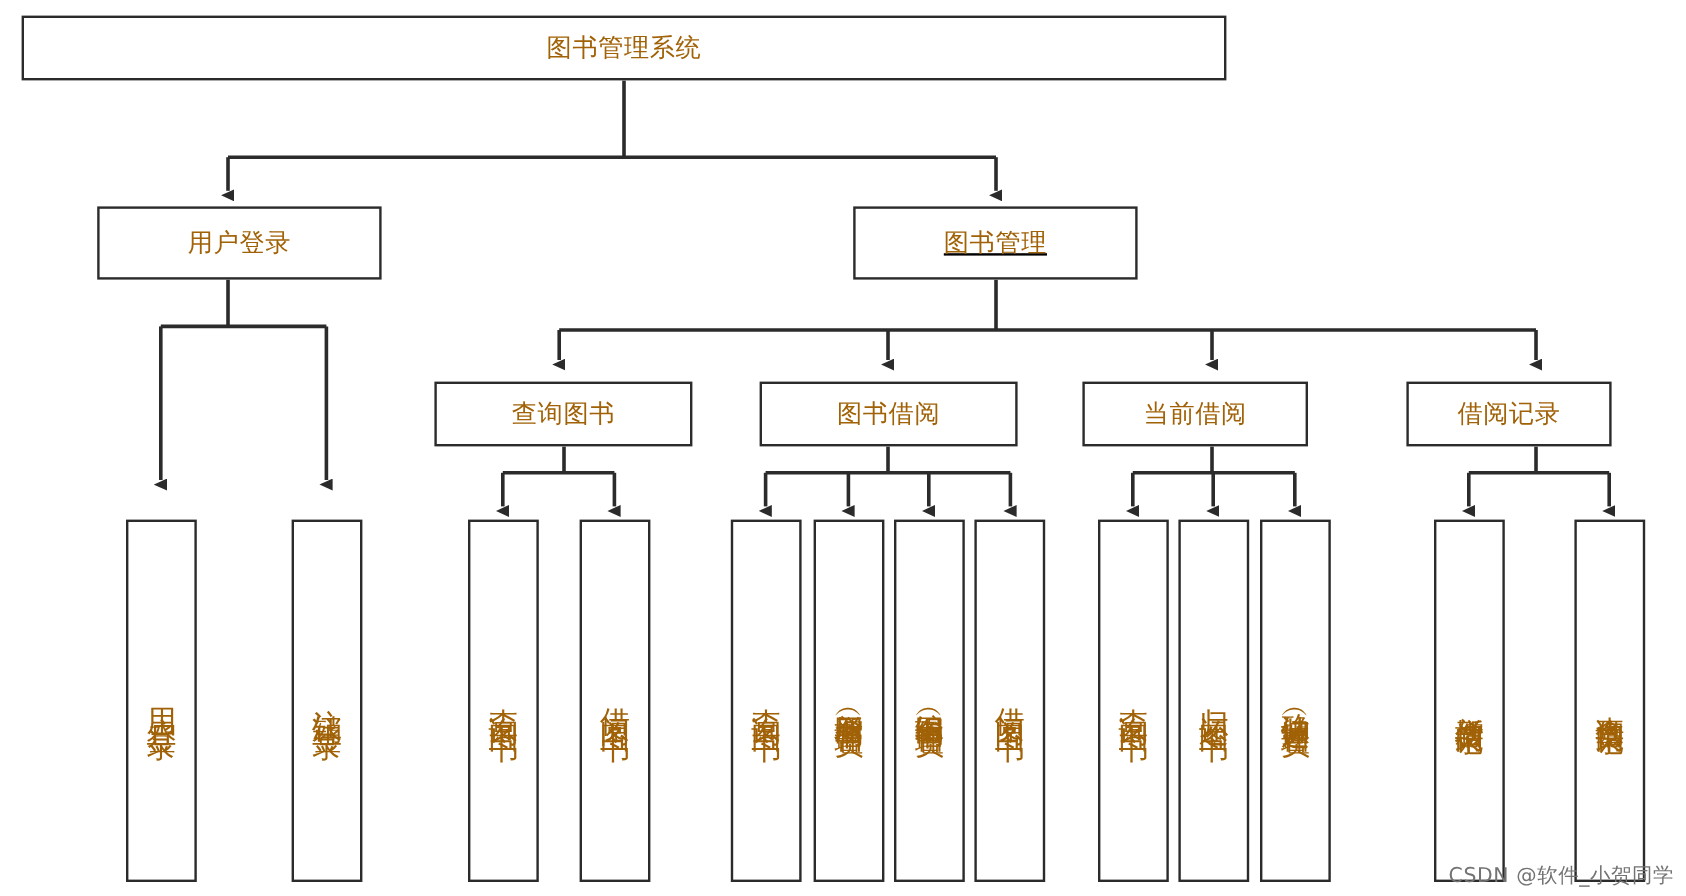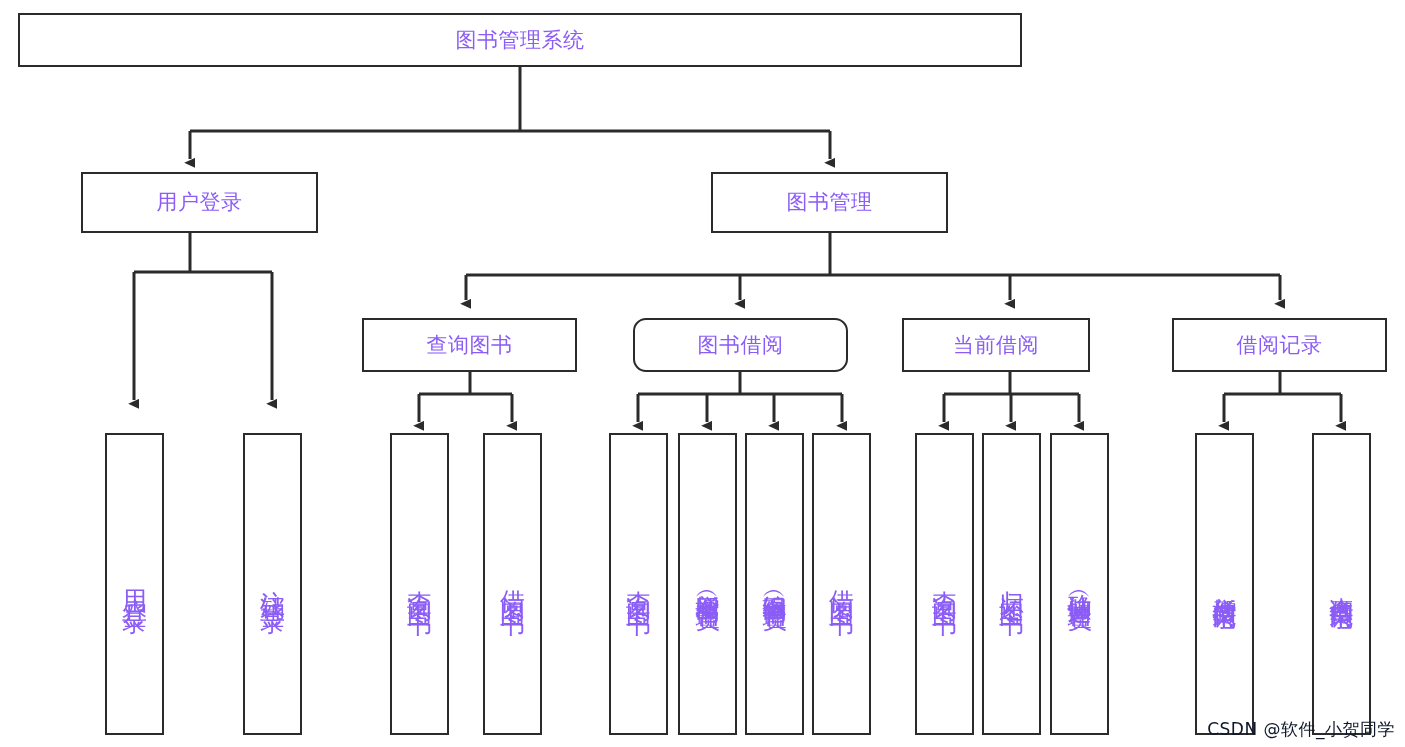--- a/index.html
+++ b/index.html
@@ -28,21 +28,21 @@
     position: absolute;
     box-sizing: border-box;
     background: #ffffff;
     border: 2px solid #2b2b2b;
     display: flex;
     align-items: center;
     justify-content: center;
     overflow: hidden;
   }
   .node-label {
-    color: #8b5cf6;
+    color: #a16207;
     line-height: 1.0;
     white-space: pre;
     text-align: left;
   }
   .node.horiz .node-label {
     font-size: 21px;
     letter-spacing: 0.5px;
   }
   .node.vert {
     align-items: center;
@@ -57,21 +57,21 @@
   }
   .node.vert.tight .node-label {
     letter-spacing: 2px;
     font-size: 24px;
   }
   #watermark {
     position: absolute;
     right: 10px;
     bottom: 6px;
     font-size: 17px;
-    color: #0f172a;
+    color: #737373;
     letter-spacing: 0.5px;
     white-space: nowrap;
     pointer-events: none;
   }
 </style>
 </head>
 <body>
 
 <div id="stage">
 
@@ -127,34 +127,34 @@
     </g>
   </svg>
 
   <div class="node horiz" style="left:18px; top:13px; width:1004px; height:54px;">
     <span class="node-label">图书管理系统</span>
   </div>
 
   <div class="node horiz" style="left:81px; top:172px; width:237px; height:61px;">
     <span class="node-label">用户登录</span>
   </div>
-  <div class="node horiz" style="left:711px; top:172px; width:237px; height:61px;">
+  <div class="node horiz" style="left:711px; top:172px; width:237px; height:61px;text-decoration:underline;">
     <span class="node-label">图书管理</span>
   </div>
 
   <div class="node horiz" style="left:362px; top:318px; width:215px; height:54px;">
     <span class="node-label">查询图书</span>
   </div>
-  <div class="node horiz" style="left:633px; top:318px; width:215px; height:54px;border-radius:13px;">
+  <div class="node horiz" style="left:633px; top:318px; width:215px; height:54px;">
     <span class="node-label">图书借阅</span>
   </div>
   <div class="node horiz" style="left:902px; top:318px; width:188px; height:54px;">
     <span class="node-label">当前借阅</span>
   </div>
-  <div class="node horiz" style="left:1172px; top:318px; width:215px; height:54px;">
+  <div class="node horiz" style="left:1172px; top:318px; width:171px; height:54px;">
     <span class="node-label">借阅记录</span>
   </div>
 
   <div class="node vert" style="left:105px; top:433px; width:59px; height:302px;">
     <span class="node-label">用户登录</span>
   </div>
   <div class="node vert" style="left:243px; top:433px; width:59px; height:302px;">
     <span class="node-label">注销登录</span>
   </div>
 

